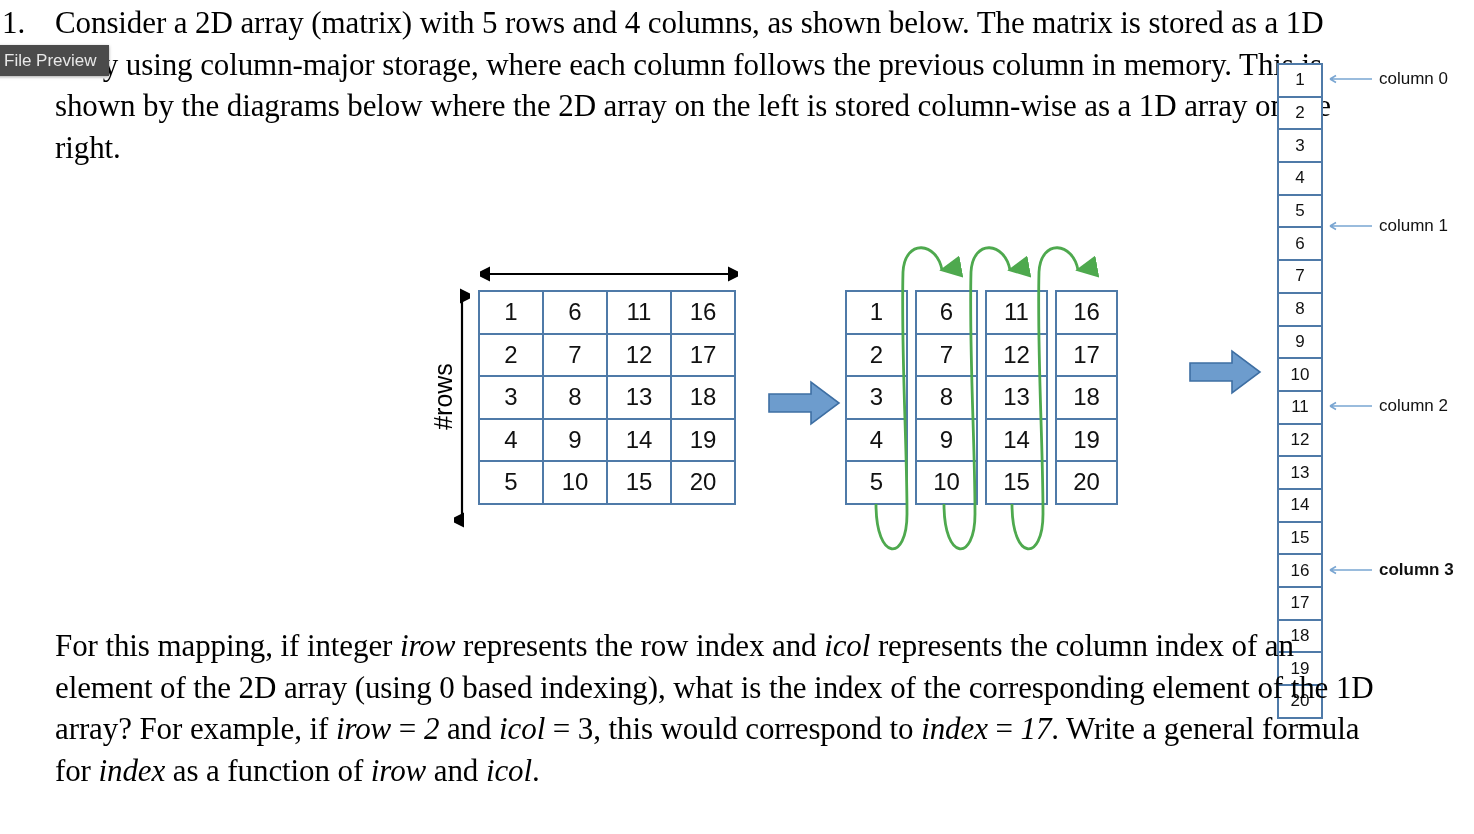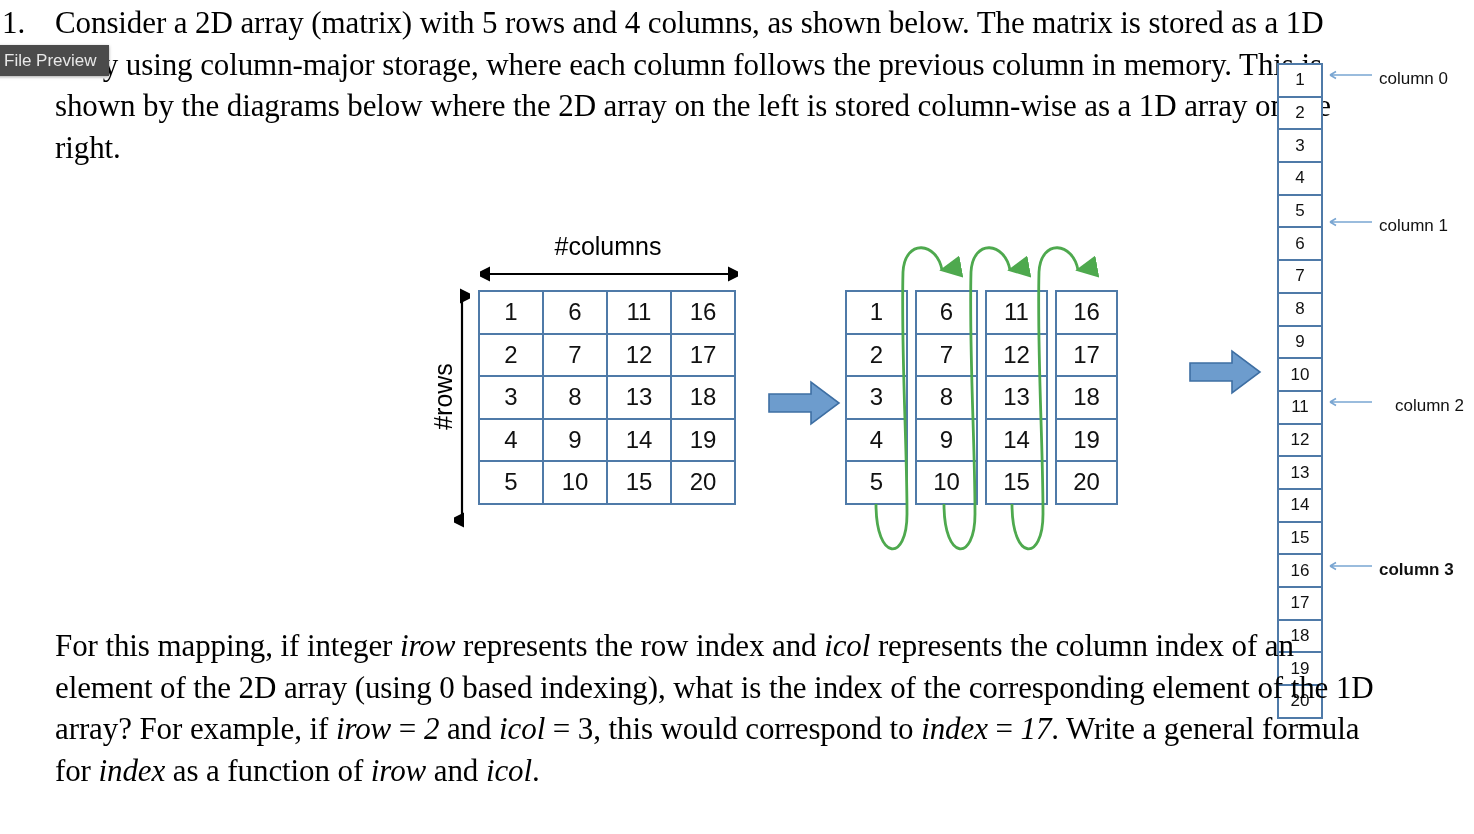--- a/index.html
+++ b/index.html
@@ -190,21 +190,21 @@
     width: 44px;
     height: 32.7px;
     font-size: 17px;
     border-width: 1px;
   }
   .col-annotation {
     position: absolute;
     left: 1323px;
     height: 20px;
     display: flex;
-    align-items: flex-start;
+    align-items: center;
     white-space: nowrap;
   }
   .col-annotation .ann-arrow { width: 50px; height: 12px; flex: none; }
   .col-annotation .ann-text {
     font-family: "Liberation Sans", sans-serif;
     font-size: 17px;
     color: #111;
     margin-left: 6px;
   }
 </style>
@@ -213,21 +213,20 @@
 
 <div class="q-wrap">
   <div class="q-number">1.</div>
   <div class="q-body">Consider a 2D array (matrix) with 5 rows and 4 columns, as shown below.   The matrix is stored as a 1D array using column-major storage, where each column follows the previous column in memory.  This is shown by the diagrams below where the 2D array on the left is stored column-wise as a 1D array on the right.</div>
 </div>
 
 <div class="file-preview-tip">File Preview</div>
 
 <div id="matrix-diagram">
 
-  <div class="cols-label">#columns</div>
 
   <svg class="cols-arrow" viewBox="0 0 258 16">
     <defs>
       <marker id="ahL" markerWidth="7" markerHeight="7" refX="6" refY="3.5" orient="auto">
         <path d="M7,0 L0,3.5 L7,7 z" fill="#000"></path>
       </marker>
       <marker id="ahR" markerWidth="7" markerHeight="7" refX="1" refY="3.5" orient="auto">
         <path d="M0,0 L7,3.5 L0,7 z" fill="#000"></path>
       </marker>
     </defs>
@@ -365,21 +364,21 @@
         <path d="M49,6 L7,6 M7,6 L13,2.5 M7,6 L13,9.5" stroke="#7aa6d2" stroke-width="1.6" fill="none"></path>
       </svg>
       <span class="ann-text">column 0</span>
     </div>
     <div class="col-annotation" style="top: 216px;">
       <svg class="ann-arrow" viewBox="0 0 50 12">
         <path d="M49,6 L7,6 M7,6 L13,2.5 M7,6 L13,9.5" stroke="#7aa6d2" stroke-width="1.6" fill="none"></path>
       </svg>
       <span class="ann-text">column 1</span>
     </div>
-    <div class="col-annotation" style="top: 396.35px; gap: 16px;">
+    <div class="col-annotation" style="top: 396.35px;">
       <svg class="ann-arrow" viewBox="0 0 50 12">
         <path d="M49,6 L7,6 M7,6 L13,2.5 M7,6 L13,9.5" stroke="#7aa6d2" stroke-width="1.6" fill="none"></path>
       </svg>
       <span class="ann-text">column 2</span>
     </div>
     <div class="col-annotation" style="top: 559.85px; font-weight: bold;">
       <svg class="ann-arrow" viewBox="0 0 50 12">
         <path d="M49,6 L7,6 M7,6 L13,2.5 M7,6 L13,9.5" stroke="#7aa6d2" stroke-width="1.6" fill="none"></path>
       </svg>
       <span class="ann-text">column 3</span>

